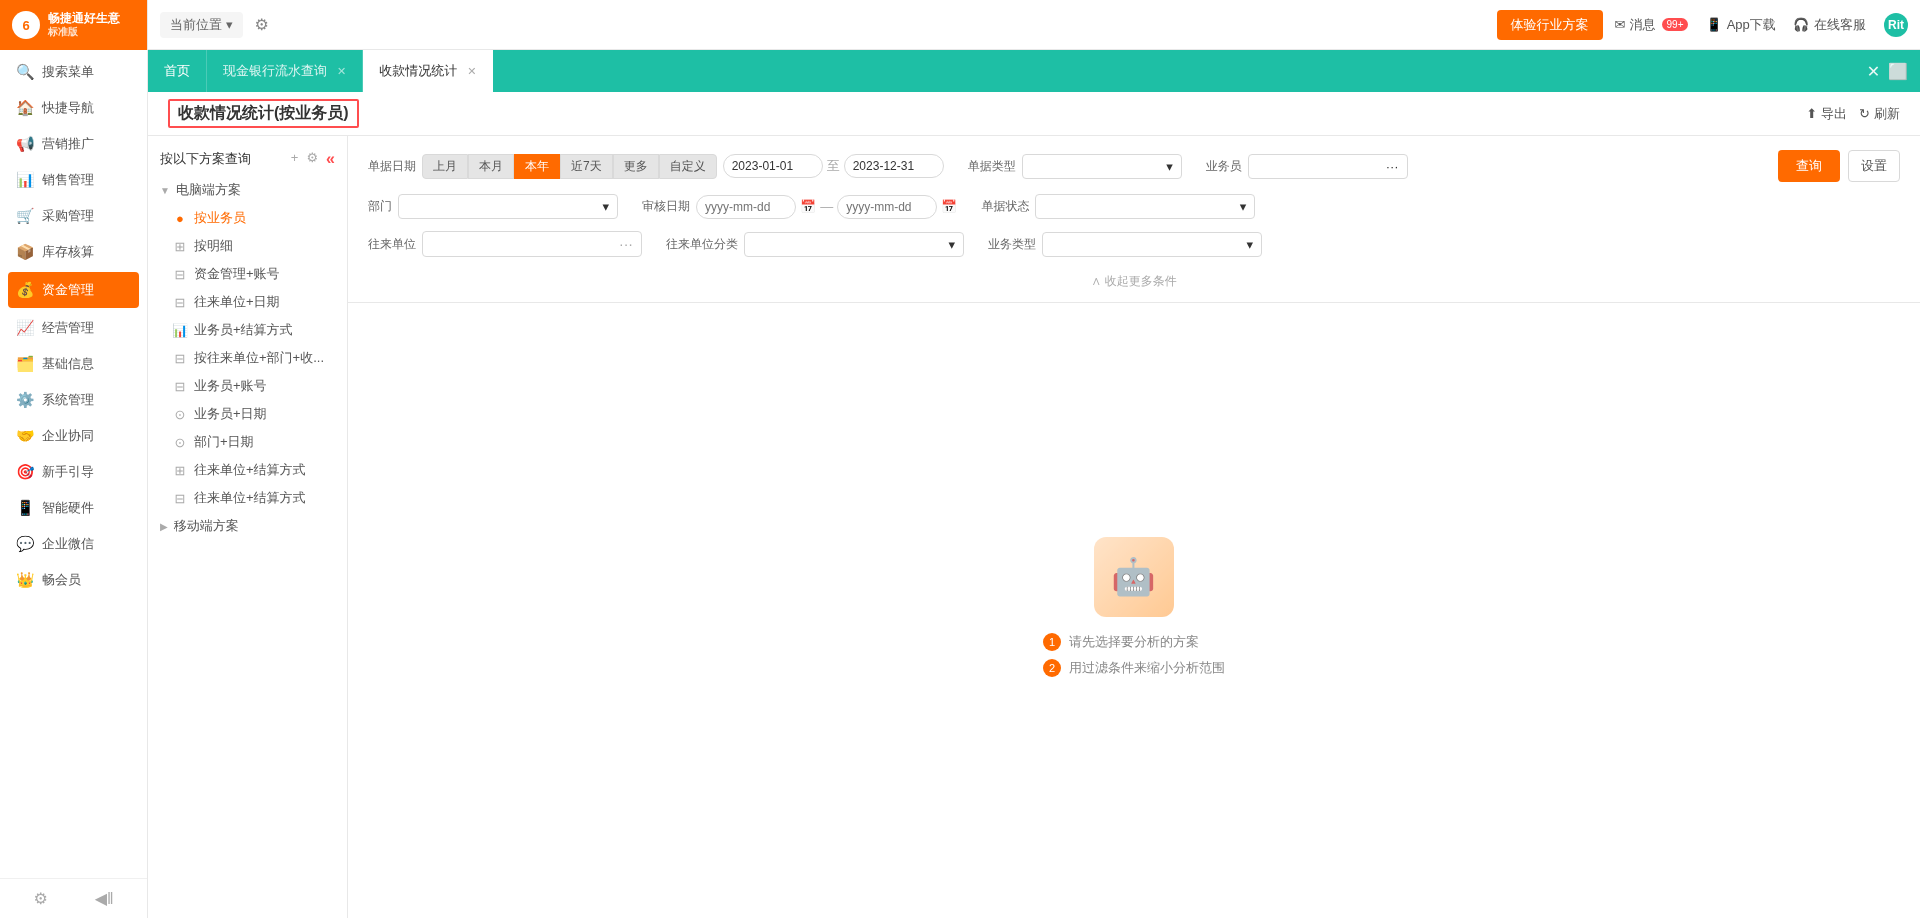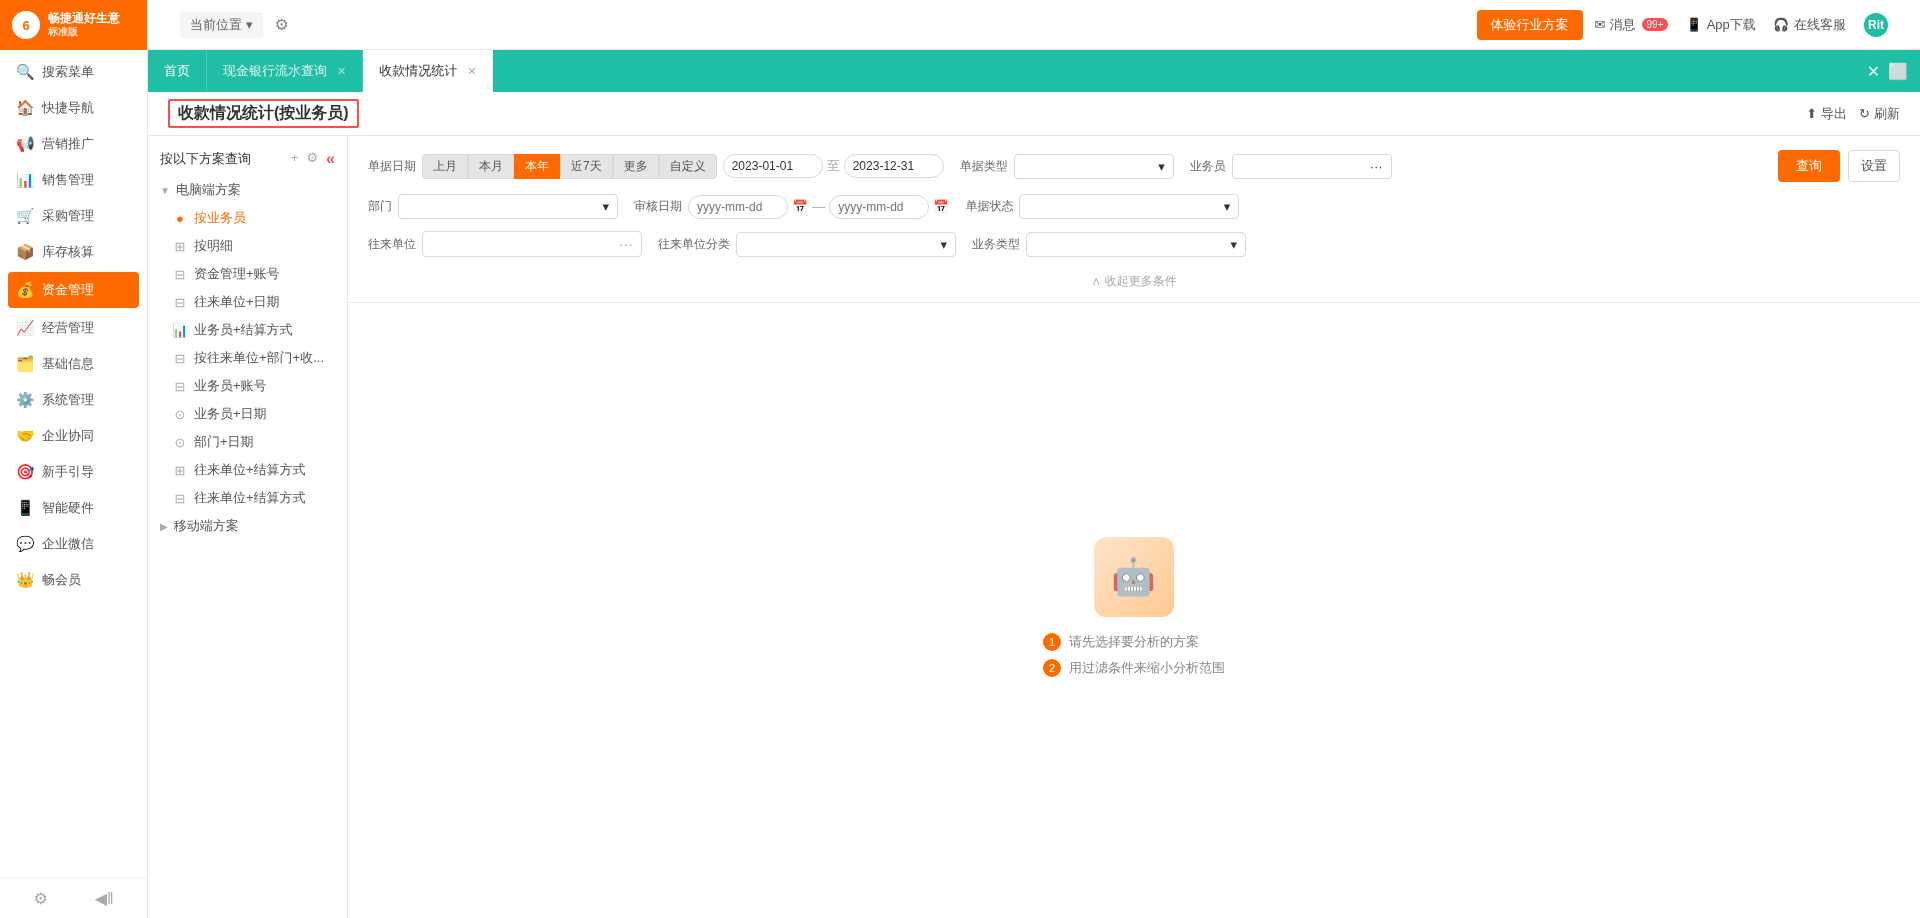--- a/index.html
+++ b/index.html
@@ -60,21 +60,21 @@
       overflow: hidden;
     }
 
     
     #top-header {
       height: 50px;
       background: #fff;
       border-bottom: 1px solid #e8e8e8;
       display: flex;
       align-items: center;
-      padding: 0 32px;
+      padding: 0 12px;
       gap: 12px;
     }
     .header-breadcrumb {
       background: #f5f5f5;
       border-radius: 4px;
       padding: 4px 10px;
       font-size: 12px;
       color: #666;
       display: flex; align-items: center; gap: 4px;
     }
@@ -208,21 +208,21 @@
       background: #fff;
     }
 
     
     #filter-area {
       background: #fff;
       padding: 14px 20px 8px;
       border-bottom: 1px solid #e8e8e8;
     }
     .filter-row {
-      display: flex; align-items: center; gap: 16px;
+      display: flex; align-items: center; gap: 24px;
       margin-bottom: 12px; flex-wrap: wrap;
     }
     .filter-group {
       display: flex; align-items: center; gap: 6px;
     }
     .filter-label { color: #666; font-size: 12px; white-space: nowrap; }
     .filter-select {
       border: 1px solid #d9d9d9; border-radius: 4px;
       padding: 4px 8px; font-size: 12px; color: #333;
       min-width: 80px; background: #fff; cursor: pointer;

